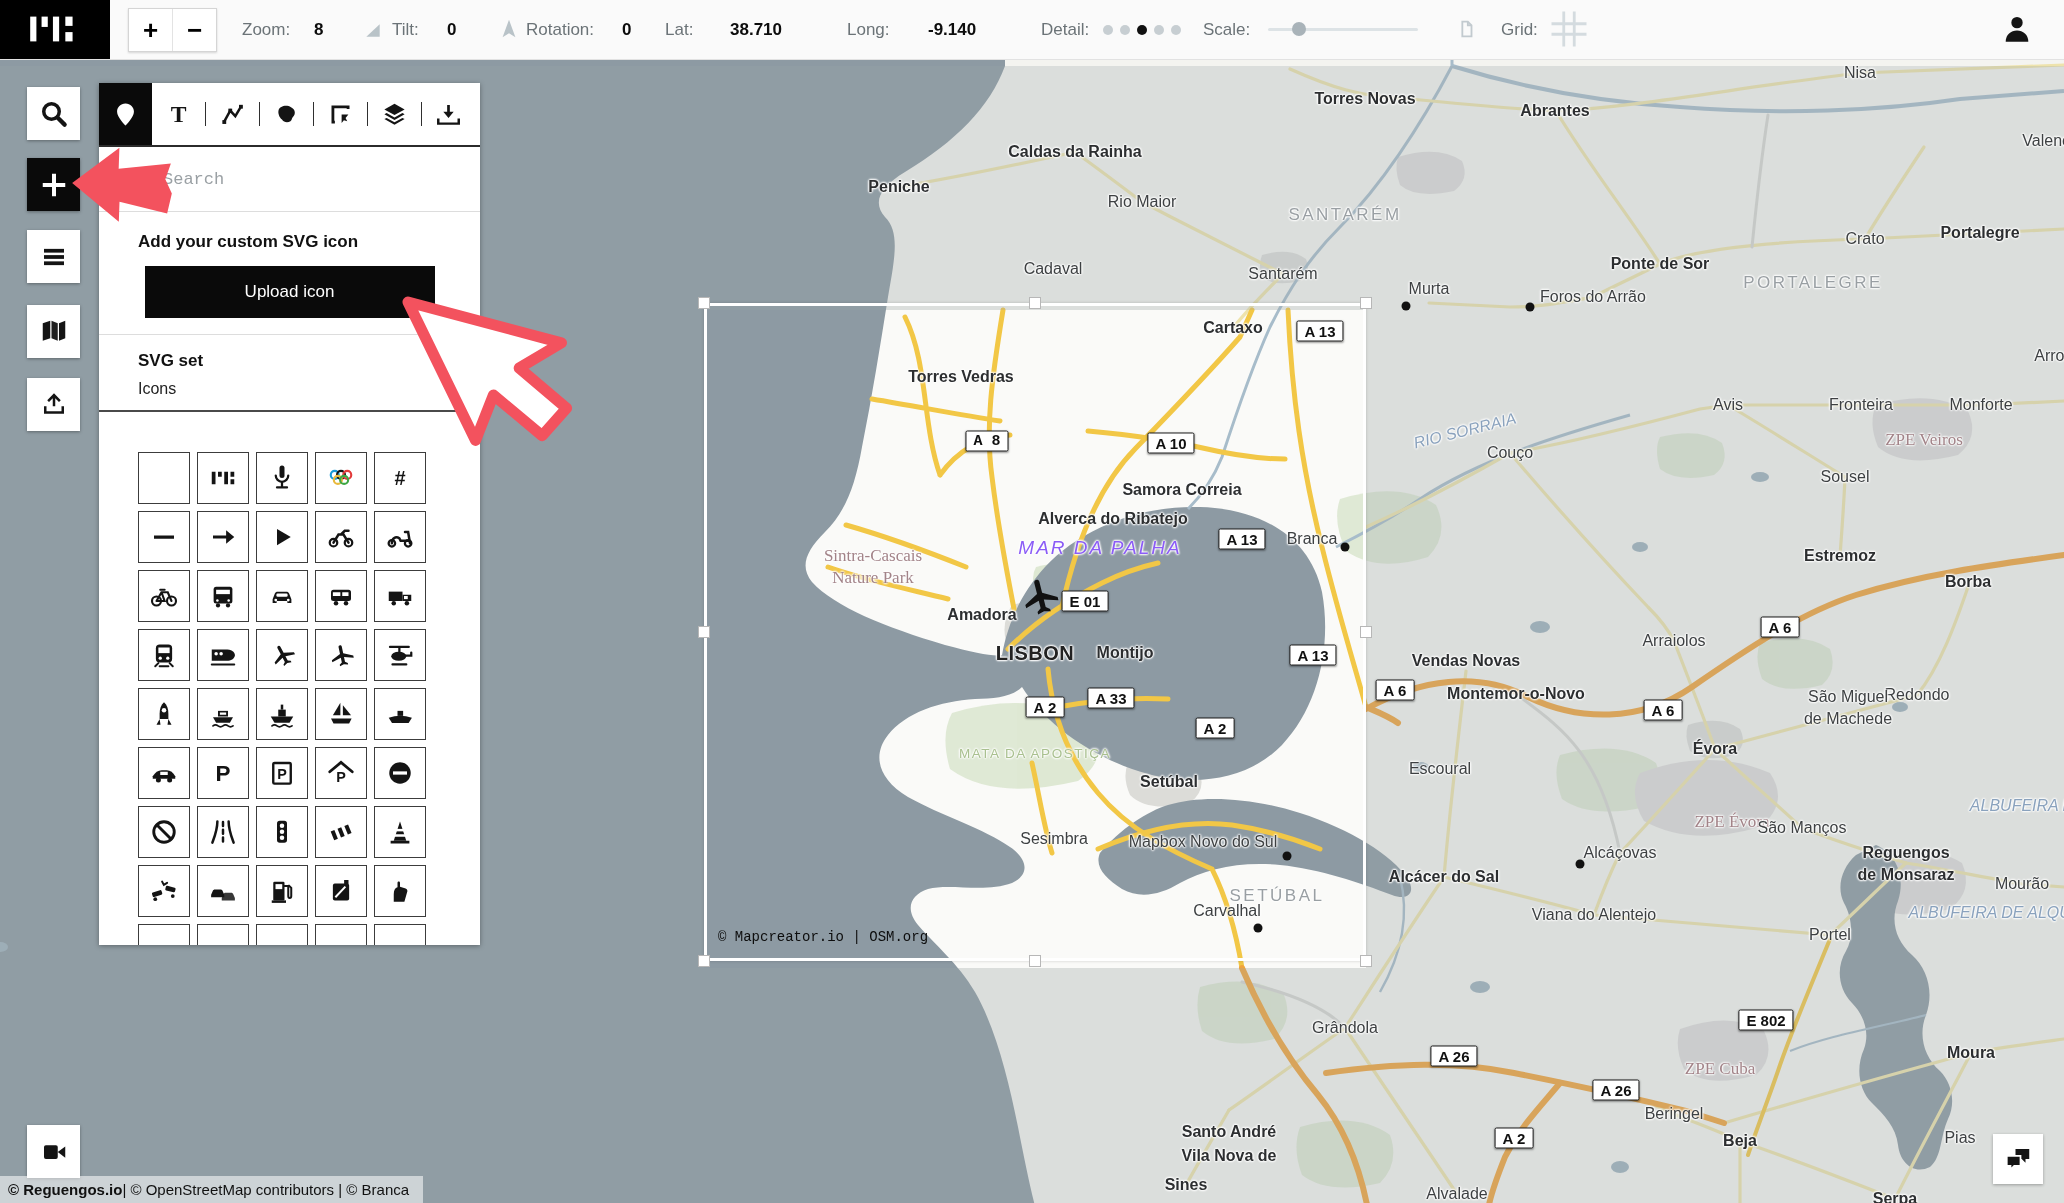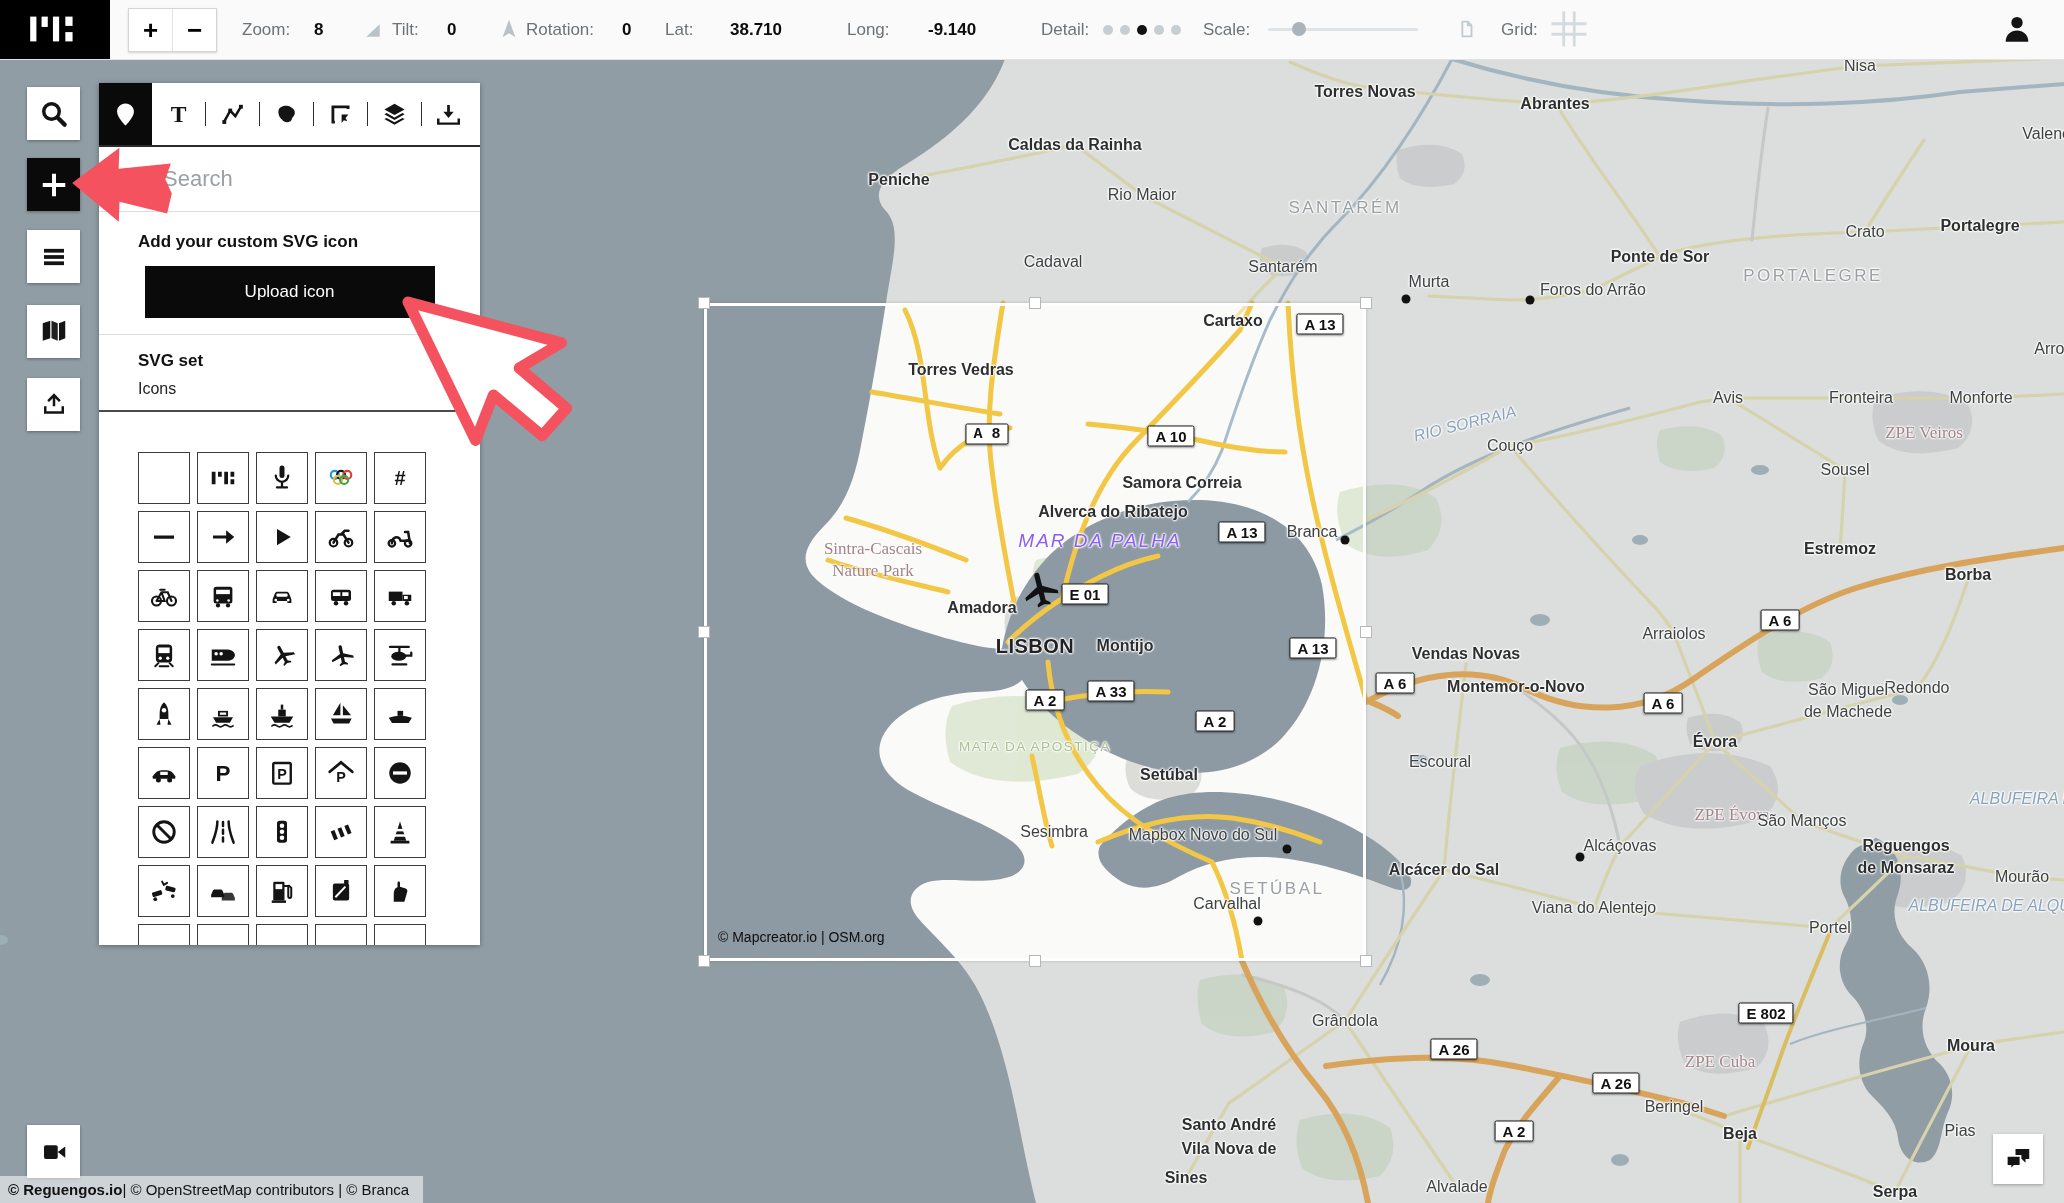--- a/index.html
+++ b/index.html
@@ -29,35 +29,35 @@
   
   #panel{position:absolute;left:99px;top:83px;width:381px;height:862px;background:#fff;z-index:30;
          box-shadow:0 1px 5px rgba(0,0,0,.35);overflow:hidden;}
   #tabbar{position:relative;height:62px;border-bottom:2px solid #2b2b2b;display:flex;align-items:stretch;}
   .tab{width:53px;display:flex;align-items:center;justify-content:center;cursor:pointer;position:relative;}
   .tab svg{width:27px;height:27px;}
   .tab.active{background:#0a0a0a;}
   .tabsep{width:1px;height:24px;background:#2f2f2f;align-self:center;}
   #search-row{height:64px;border-bottom:1px solid #ddd;display:flex;align-items:center;padding:0 0 0 24px;}
   #search-row svg{width:24px;height:24px;margin-right:14px;flex:none;}
-  #search-input{border:none;outline:none;font-size:22px;color:#333;width:250px;font-family:Liberation Sans, sans-serif;}
+  #search-input{border:none;outline:none;font-size:17px;color:#333;width:250px;font-family:Liberation Mono, monospace;}
   #search-input::placeholder{color:#9aa0a4;}
   #custom-head{font-size:17px;font-weight:700;color:#111;margin:20px 0 14px 39px;}
   #upload-btn{display:block;margin:0 auto;width:290px;height:52px;background:#0a0a0a;color:#fff;
               font-size:17px;font-weight:400;border:none;cursor:pointer;font-family:inherit;}
   #upload-sep{border-bottom:1px solid #ddd;margin-top:16px;}
   #svgset-wrap{padding:16px 0 12px 39px;border-bottom:2px solid #4a4a4a;}
   #svgset-label{font-size:17px;font-weight:700;color:#111;}
   #svgset-value{font-size:16px;color:#222;margin-top:9px;cursor:pointer;}
   #icon-grid{display:grid;grid-template-columns:repeat(5,52px);gap:7px;padding:40px 0 0 39px;}
   .cell{width:52px;height:52px;background:#fff;border:1.6px solid #3c3c3c;box-sizing:border-box;
         display:flex;align-items:center;justify-content:center;cursor:pointer;}
   .cell svg{width:30px;height:30px;}
   
-  #map-canvas{position:absolute;left:0;top:0;width:2064px;height:947px;}
+  #map-canvas{position:absolute;left:0;top:7px;width:2064px;height:947px;}
   .lbl{position:absolute;transform:translate(-50%,-50%);white-space:nowrap;color:#3d4042;font-size:16px;
        text-shadow:0 1px 2px #fff,0 -1px 2px #fff,1px 0 2px #fff,-1px 0 2px #fff;z-index:10;}
   .lbl.b{font-weight:700;color:#2c2e30;}
   .lbl.big{font-weight:700;font-size:20px;letter-spacing:.5px;color:#222;}
   .lbl.d{color:#999fa3;font-size:17px;letter-spacing:2.5px;}
   .lbl.w{color:#8aa2bd;font-style:italic;font-size:16px;}
   .lbl.w2{color:#8b5cf6;font-style:italic;font-size:19px;letter-spacing:2px;}
   .lbl.n{color:#a28388;font-size:17px;font-family:Liberation Serif, serif;}
   .lbl.g{color:#a9c08f;font-size:13.5px;letter-spacing:1.5px;}
   .badge{position:absolute;transform:translate(-50%,-50%);background:#fff;border:1.7px solid #1e1e1e;
@@ -65,21 +65,21 @@
          box-shadow:0 1px 2px rgba(0,0,0,.35);z-index:11;white-space:nowrap;}
   .mapdot{position:absolute;width:9px;height:9px;border-radius:50%;background:#111;
           transform:translate(-50%,-50%);z-index:10;}
   #plane-glyph{position:absolute;transform:translate(-50%,-50%) rotate(-14deg);z-index:11;}
   #plane-glyph svg{width:42px;height:42px;}
   
   #selection{position:absolute;border:3px solid #fff;box-sizing:border-box;z-index:20;
              box-shadow:0 0 3px rgba(0,0,0,.18);cursor:move;}
   .handle{position:absolute;width:12px;height:12px;background:#fff;border:1px solid #b7b7b7;
           box-sizing:border-box;z-index:21;transform:translate(-50%,-50%);}
-  #sel-attrib{position:absolute;font-size:14px;color:#0d0d0d;z-index:21;}
+  #sel-attrib{position:absolute;font-size:14px;color:#0d0d0d;z-index:21;font-family:Liberation Mono, monospace;}
   
   #cam-btn{position:absolute;left:27px;top:1125px;width:53px;height:53px;background:#fff;z-index:35;
            display:flex;align-items:center;justify-content:center;box-shadow:0 1px 3px rgba(0,0,0,.35);cursor:pointer;}
   #cam-btn svg{width:30px;height:30px;}
   #chat-btn{position:absolute;left:1993px;top:1134px;width:50px;height:50px;background:#fff;z-index:35;
             display:flex;align-items:center;justify-content:center;box-shadow:0 1px 3px rgba(0,0,0,.3);cursor:pointer;}
   #chat-btn svg{width:30px;height:30px;}
   #attrib-bar{position:absolute;left:0;bottom:0;height:27px;background:rgba(255,255,255,.55);z-index:36;
               display:flex;align-items:center;padding:0 14px 0 8px;font-size:15px;color:#111;white-space:nowrap;}
   #attrib-bar b{font-weight:700;}

